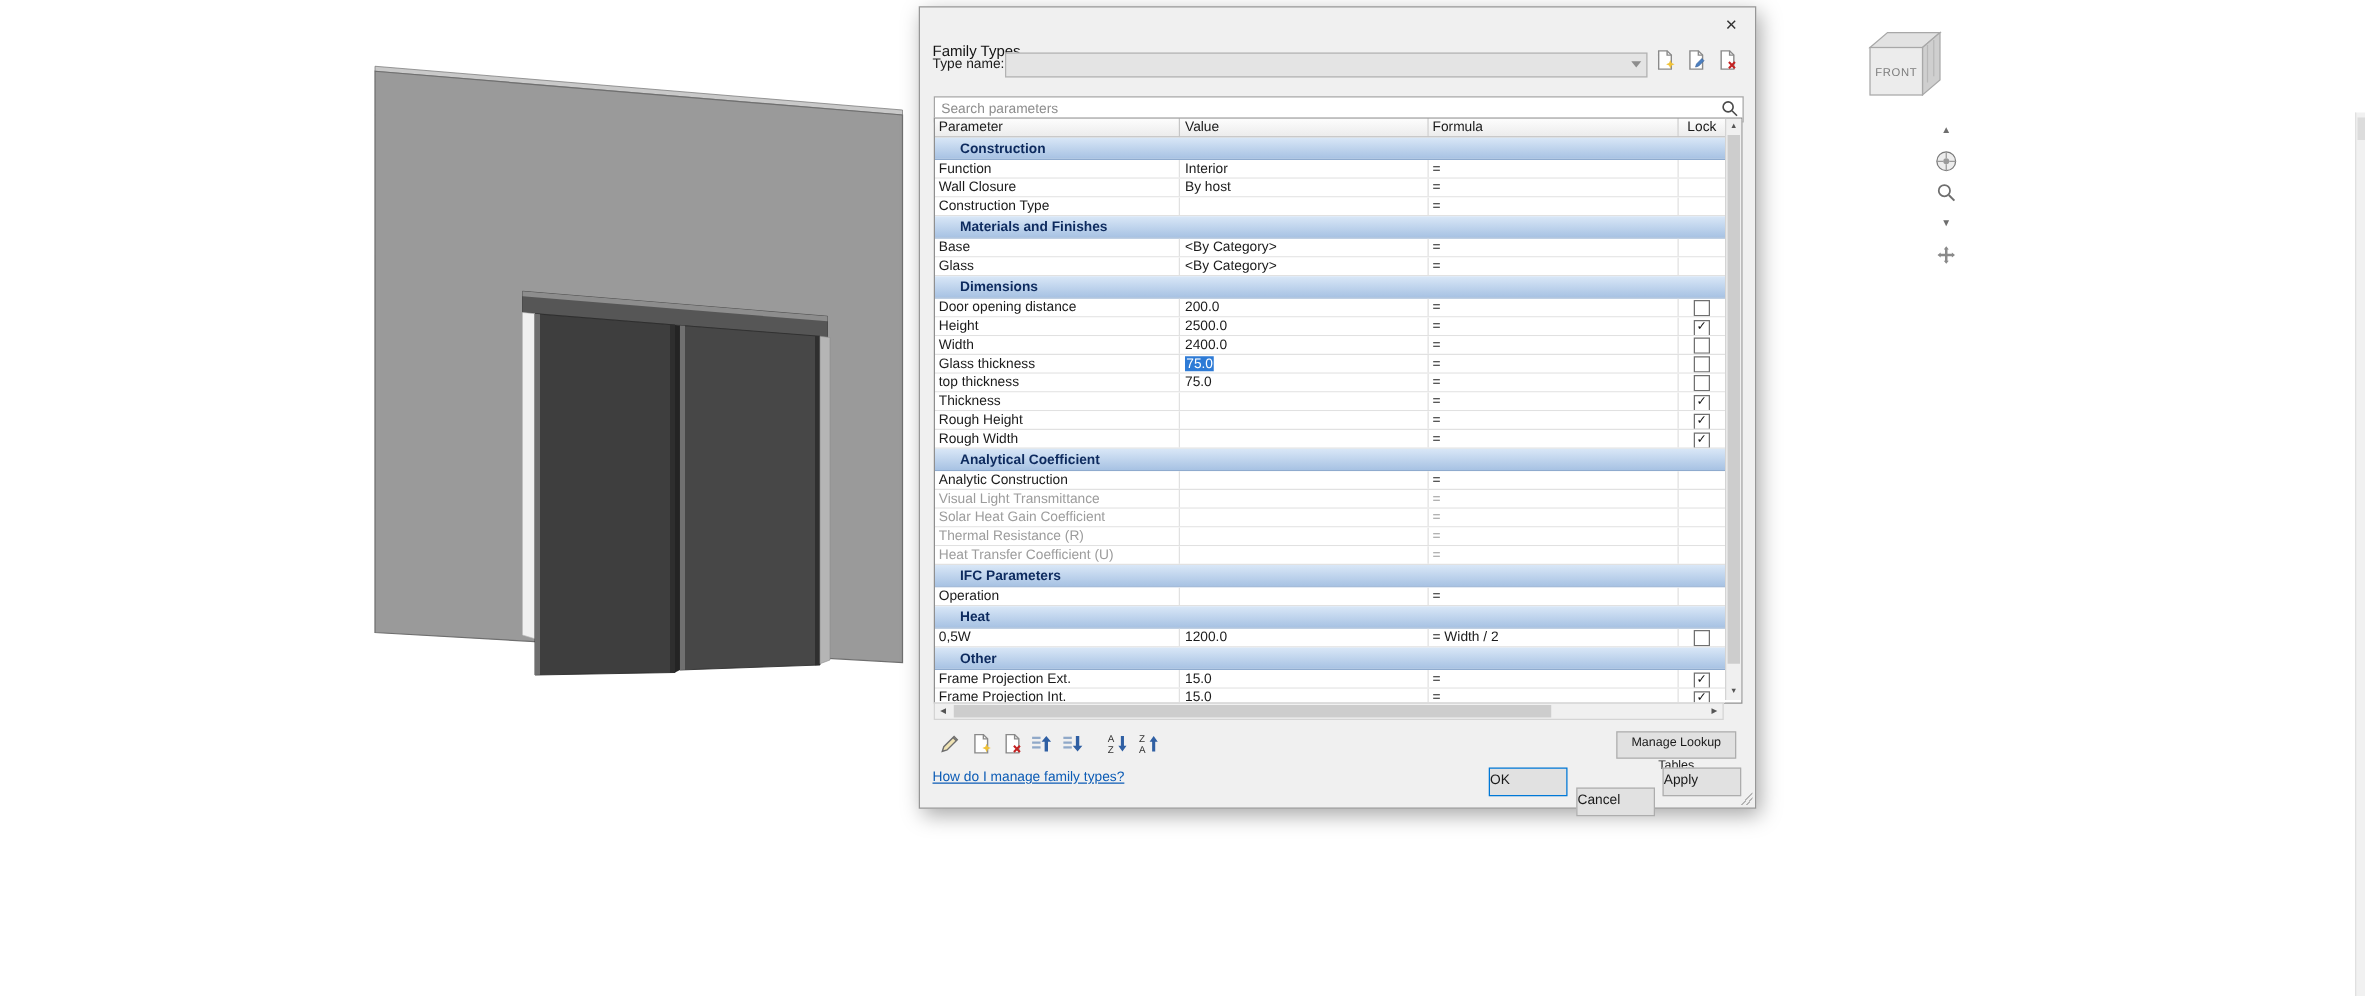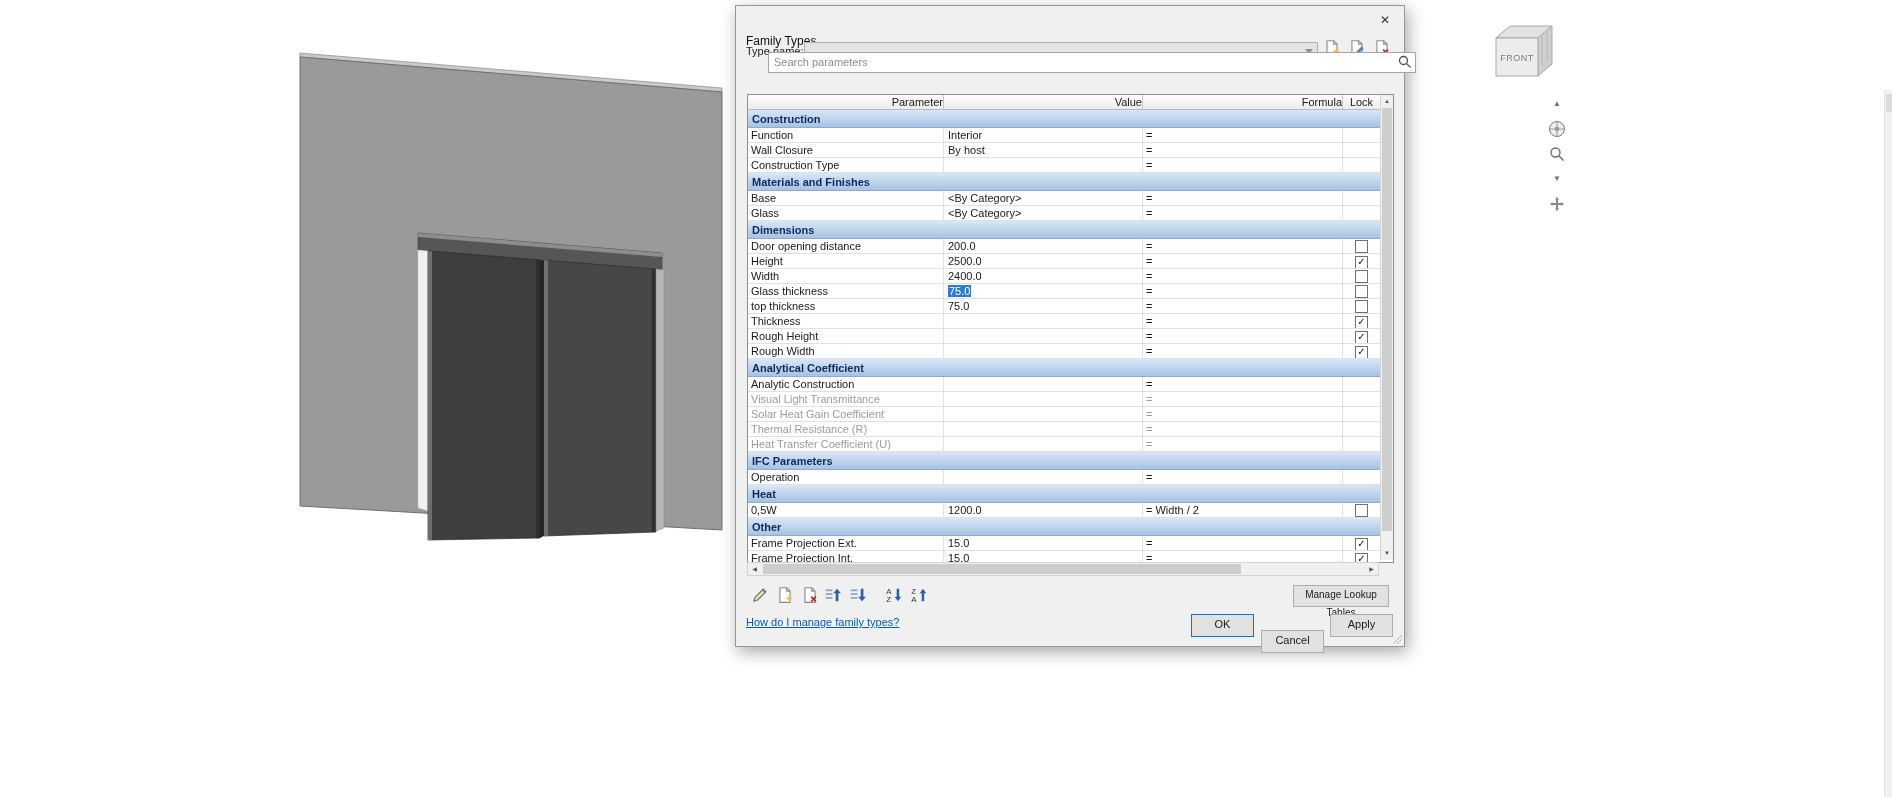--- a/index.html
+++ b/index.html
@@ -25,31 +25,31 @@
   #dialog{position:absolute;left:735px;top:5px;width:668px;height:640px;background:#f0f0f0;
     border:1px solid #979797;box-shadow:3px 5px 16px rgba(0,0,0,.35);font-size:11px;color:#1a1a1a;}
   #dlg-title{position:absolute;left:10px;top:8px;font-size:12px;color:#111;margin-top:20px;}
   #close-btn{position:absolute;right:6px;top:4px;width:26px;height:20px;text-align:center;line-height:20px;font-size:12px;color:#333;cursor:pointer;}
 
   #typename-label{position:absolute;left:10px;top:39px;}
   #typename-combo{position:absolute;left:68px;top:36px;width:512px;height:18px;background:#e4e4e4;border:1px solid #b2b2b2;}
   #typename-combo .dd{position:absolute;right:4px;top:6px;width:0;height:0;border-left:4px solid transparent;border-right:4px solid transparent;border-top:5px solid #8d8d8d;}
   .tn-icon{position:absolute;top:33px;width:18px;height:18px;}
 
-  #search-wrap{position:absolute;left:11px;top:46px;width:646px;height:19px;background:#fff;border:1px solid #a5a5a5;margin-left:21px;}
+  #search-wrap{position:absolute;left:11px;top:71px;width:646px;height:19px;background:#fff;border:1px solid #a5a5a5;}
   #search-input{position:absolute;left:0;top:0;width:624px;height:17px;border:0;outline:none;padding:0 0 0 5px;font-size:11px;font-family:"Liberation Sans",sans-serif;background:transparent;color:#222;}
   #search-input::placeholder{color:#8d8d8d;}
   #search-icon{position:absolute;right:2px;top:1px;}
 
   
   #tablewrap{position:absolute;left:11px;top:88px;width:645px;height:467px;background:#fff;border:1px solid #8f8f8f;}
   #thead{position:absolute;left:0;top:0;width:632px;height:15px;display:flex;}
-  .hcell{height:15px;line-height:15px;text-align:right;background:linear-gradient(#fdfdfd,#ececec);border-right:1px solid #c6c6c6;border-bottom:1px solid #b9b9b9;box-sizing:border-box;font-size:11px;}
+  .hcell{height:15px;line-height:15px;text-align:left;background:linear-gradient(#fdfdfd,#ececec);border-right:1px solid #c6c6c6;border-bottom:1px solid #b9b9b9;box-sizing:border-box;font-size:11px;}
   #tbody{position:absolute;left:0;top:15px;width:632px;height:452px;overflow:hidden;}
-  .sec-row{height:18px;line-height:18px;padding-left:4px;font-weight:bold;color:#0d2a5e;
+  .sec-row{height:18px;line-height:18px;padding-left:20px;font-weight:bold;color:#0d2a5e;
     background:linear-gradient(#d9e7f7,#a7c2e3);border-bottom:1px solid #8fabce;box-sizing:border-box;}
   .t-row{display:flex;height:15px;line-height:14px;border-bottom:1px solid #e1e1e1;background:#fff;box-sizing:border-box;}
   .cell{box-sizing:border-box;border-right:1px solid #e1e1e1;overflow:hidden;white-space:nowrap;}
   .c-param{width:196px;padding-left:3px;}
   .c-value{width:199px;padding-left:4px;}
   .c-formula{width:200px;padding-left:3px;}
   .c-lock{width:37px;border-right:0;text-align:center;}
   .gray .cell{color:#9c9c9c;}
   .sel{background:#2e7bd6;color:#fff;padding:0 1px;}
   .cb{display:inline-block;width:11px;height:11px;border:1px solid #707070;background:#fff;line-height:10px;font-size:10px;color:#111;margin-top:1px;text-align:center;}
@@ -67,21 +67,21 @@
   #hs-left{left:0;}
   #hs-right{right:0;}
   #hs-thumb{position:absolute;left:15px;top:1px;width:478px;height:10px;background:#cdcdcd;}
 
   
   .tb-icon{position:absolute;top:580px;width:18px;height:18px;}
   #manage-btn{position:absolute;left:557px;top:579px;width:94px;height:20px;background:#e1e1e1;border:1px solid #adadad;font-size:10px;text-align:center;line-height:18px;color:#1a1a1a;}
 
   
   #help-link{position:absolute;left:10px;top:610px;color:#0b5bb5;text-decoration:underline;font-size:11px;}
-  .btn{position:absolute;top:608px;width:61px;height:21px;background:#e1e1e1;border:1px solid #adadad;font-size:11px;text-align:center;line-height:19px;color:#1a1a1a;}
+  .btn{position:absolute;top:608px;width:61px;height:21px;background:#e1e1e1;border:1px solid #adadad;font-size:11px;text-align:left;line-height:19px;color:#1a1a1a;}
   #ok-btn{left:455px;border:1px solid #0078d7;}
   #cancel-btn{left:525px;margin-top:16px;}
   #apply-btn{left:594px;}
   #resize-grip{position:absolute;right:2px;bottom:2px;width:10px;height:10px;
     background:linear-gradient(135deg,transparent 50%,#b5b5b5 50%,#b5b5b5 58%,transparent 58%,transparent 70%,#b5b5b5 70%,#b5b5b5 78%,transparent 78%);}
 </style>
 </head>
 <body>
 
 <div id="canvas">

